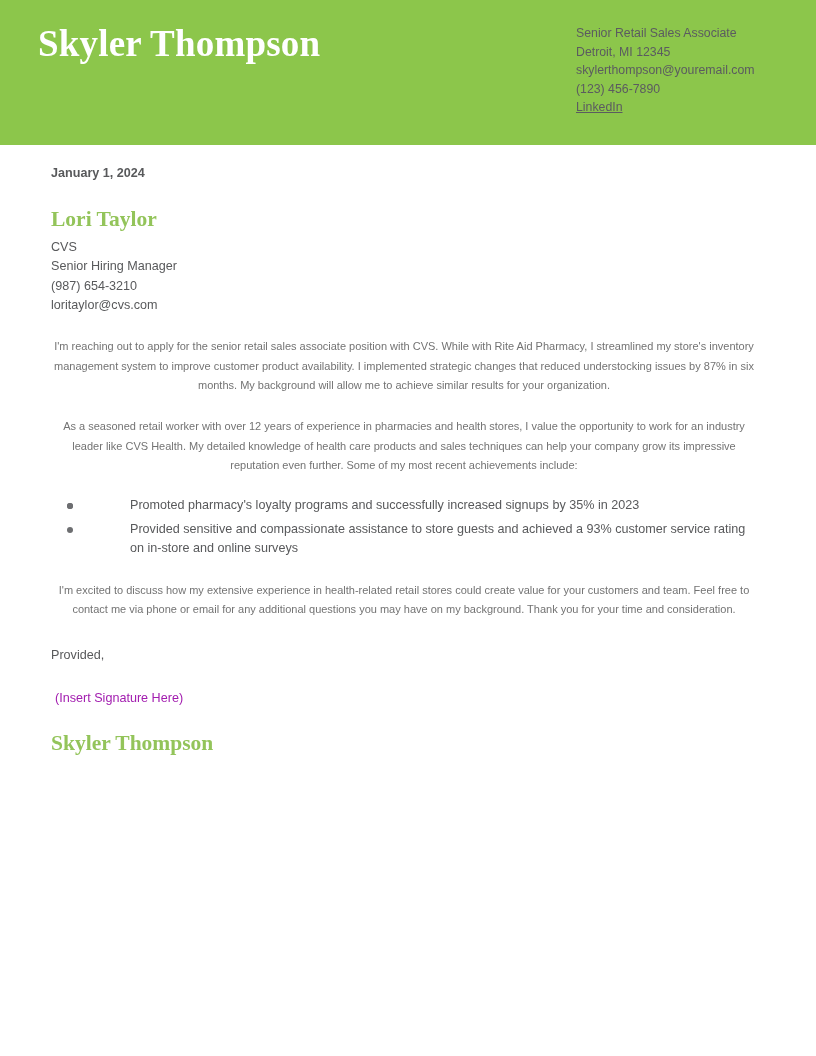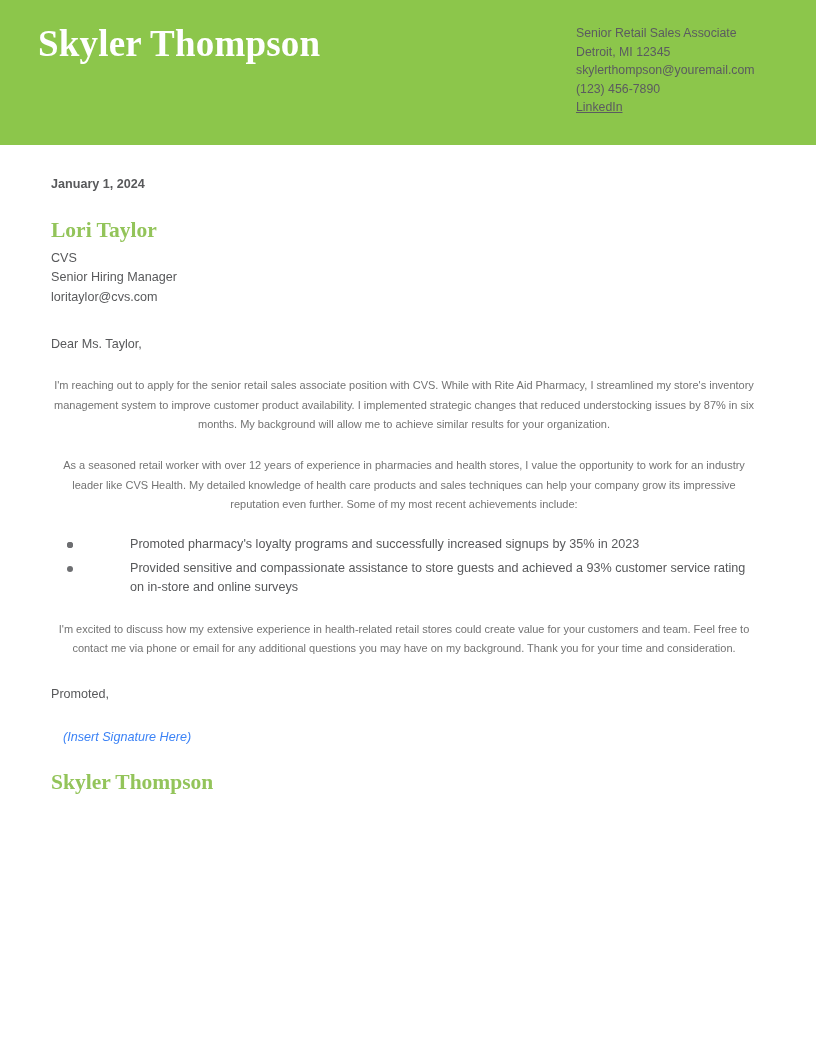--- a/index.html
+++ b/index.html
@@ -64,21 +64,21 @@
   .contact-link {
     color: #5b5b60;
     text-decoration: underline;
     cursor: pointer;
   }
 
   
   .body-wrap {
     position: absolute;
     left: 51px;
-    top: 175px;
+    top: 164px;
     width: 706px;
   }
 
   .letter-date {
     font-size: 12.6px;
     font-weight: bold;
     color: #58595b;
     line-height: 18px;
     margin: 0 0 24px 0;
   }
@@ -137,24 +137,23 @@
   }
 
   .closing {
     font-size: 12.6px;
     line-height: 19.3px;
     color: #58595b;
     margin: 26px 0 0 0;
   }
   .signature-placeholder {
     font-size: 12.6px;
-    font-style: italic;
-    line-height: 19.3px;
-    color: #3b82f6;
-    margin: 24px 0 0 12px;
+    line-height: 19.3px;
+    color: #a21caf;
+    margin: 24px 0 0 4px;
   }
   .signature-name {
     font-family: "Liberation Serif", serif;
     font-weight: bold;
     font-size: 21.5px;
     line-height: 26px;
     color: #93c45a;
     margin: 22px 0 0 0;
   }
 </style>
@@ -182,24 +181,24 @@
   </div>
 
   <div class="body-wrap">
 
     <p class="letter-date">January 1, 2024</p>
 
     <div>
       <p class="recipient-name">Lori Taylor</p>
       <p class="recipient-lines">CVS</p>
       <p class="recipient-lines">Senior Hiring Manager</p>
+      <p class="recipient-lines">(987) 654-3210</p>
       <p class="recipient-lines">loritaylor@cvs.com</p>
     </div>
 
-    <p class="salutation">Dear Ms. Taylor,</p>
 
     <p class="para">I'm reaching out to apply for the senior retail sales associate position with CVS. While with Rite Aid Pharmacy, I streamlined my store's inventory management system to improve customer product availability. I implemented strategic changes that reduced understocking issues by 87% in six months. My background will allow me to achieve similar results for your organization.</p>
 
     <p class="para">As a seasoned retail worker with over 12 years of experience in pharmacies and health stores, I value the opportunity to work for an industry leader like CVS Health. My detailed knowledge of health care products and sales techniques can help your company grow its impressive reputation even further. Some of my most recent achievements include:</p>
 
     <ul class="bullets">
       <li class="bullet-item">
         <span class="bullet-dot"></span>
       </li>
       <li class="bullet-item">
@@ -207,21 +206,21 @@
         <span>Promoted pharmacy's loyalty programs and successfully increased signups by 35% in 2023</span>
       </li>
       <li class="bullet-item">
         <span class="bullet-dot"></span>
         <span>Provided sensitive and compassionate assistance to store guests and achieved a 93% customer service rating on in-store and online surveys</span>
       </li>
     </ul>
 
     <p class="para">I'm excited to discuss how my extensive experience in health-related retail stores could create value for your customers and team. Feel free to contact me via phone or email for any additional questions you may have on my background. Thank you for your time and consideration.</p>
 
-    <p class="closing">Promoted,</p>
+    <p class="closing">Provided,</p>
 
     <p class="signature-placeholder">(Insert Signature Here)</p>
 
     <p class="signature-name">Skyler Thompson</p>
 
   </div>
 
 </div>
 
 </body></html>

